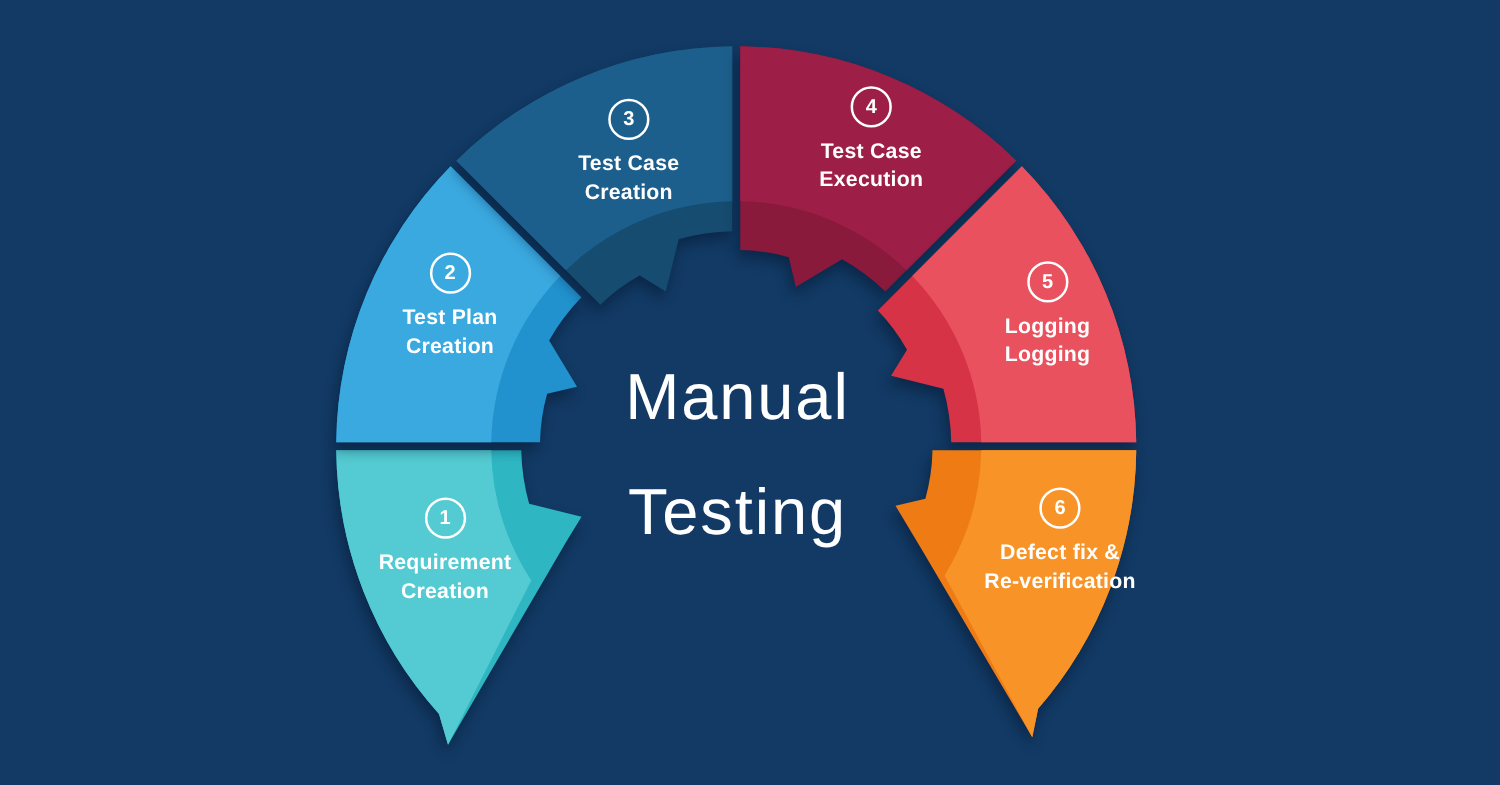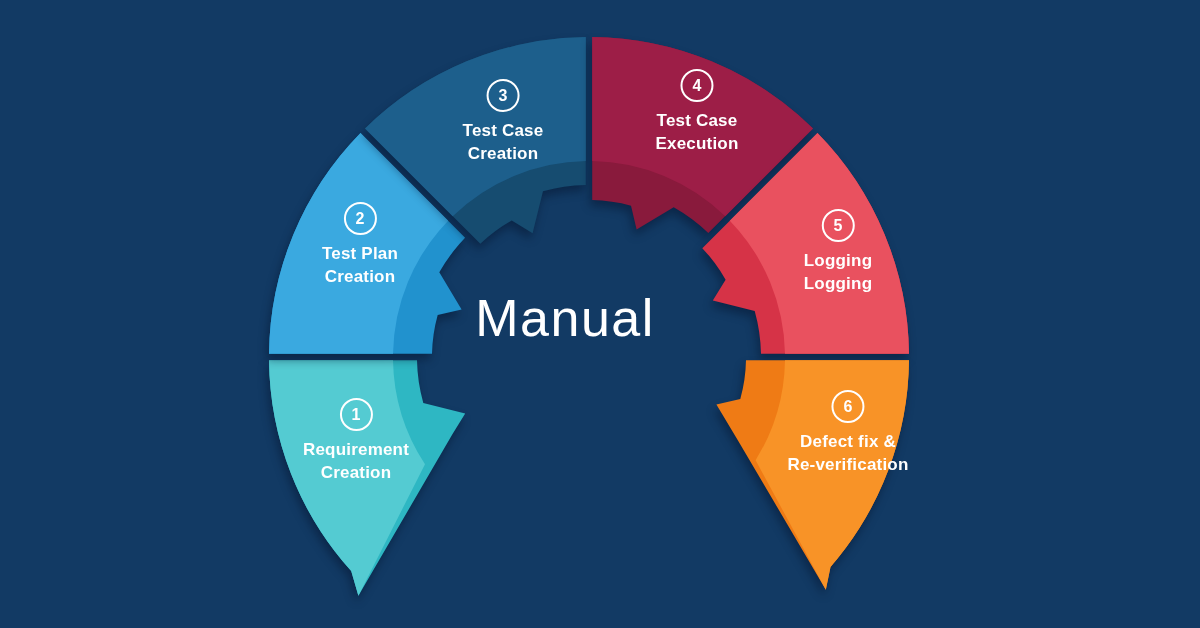--- a/index.html
+++ b/index.html
@@ -28,21 +28,21 @@
     text-align:center;
   }
   .line{font-size:17px;font-weight:bold;line-height:23px;letter-spacing:.2px;}
   .lbl-1{left:356px;top:441px;}
   .lbl-2{left:360px;top:245px;}
   .lbl-3{left:503px;top:122px;}
   .lbl-4{left:697px;top:112px;}
   .lbl-5{left:838px;top:252px;}
   .lbl-6{left:848px;top:433px;}
   .title{
-    position:absolute;left:565px;top:272px;
+    position:absolute;left:590px;top:272px;
     transform:translateX(-50%);
     text-align:center;
     color:#ffffff;
     font-size:52px;line-height:92px;
     letter-spacing:1.5px;
     white-space:nowrap;
   }
 </style>
 </head>
 <body>
@@ -107,15 +107,16 @@
   </div>
 
   <div class="label lbl-6">
     <div class="num">6</div>
     <div class="line">Defect fix &amp;</div>
     <div class="line">Re-verification</div>
   </div>
 
   <div class="title">
     <div>Manual</div>
+    <div>Testing</div>
   </div>
 
 </div>
 
 </body></html>

